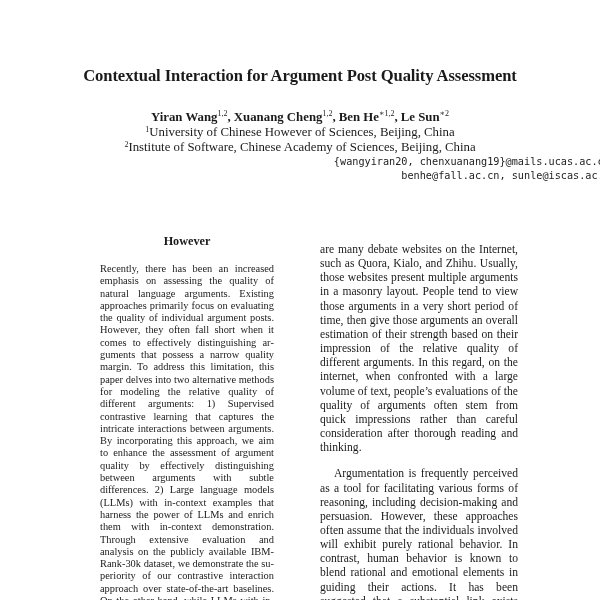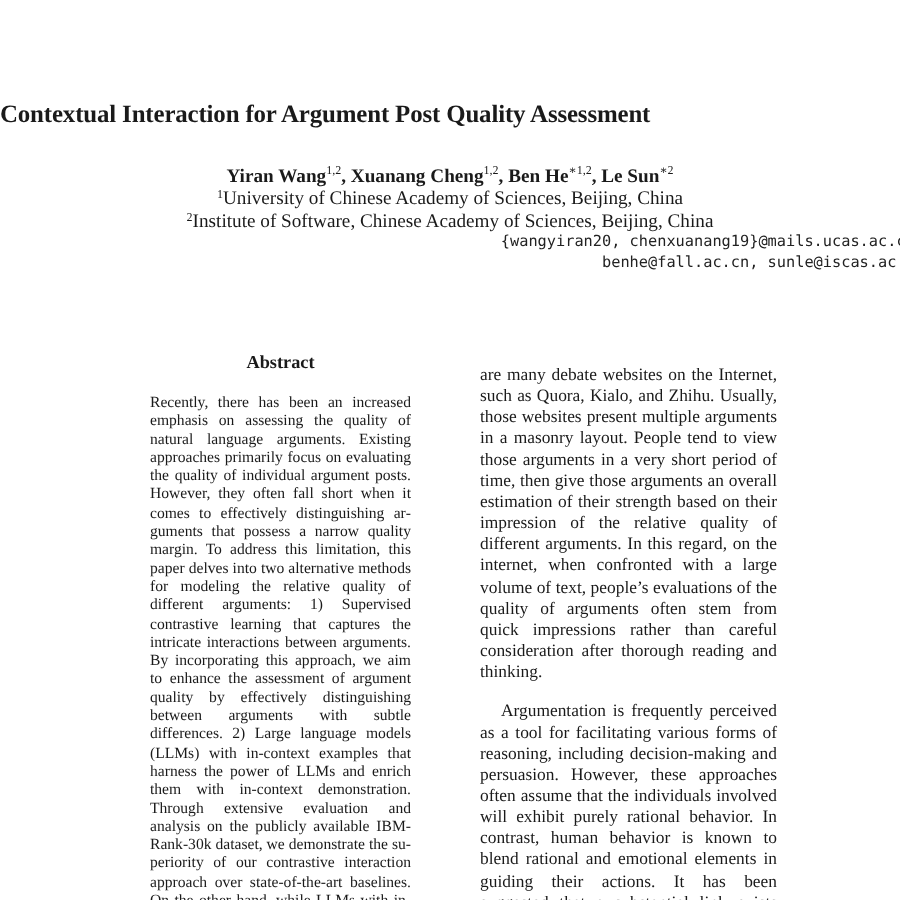--- a/index.html
+++ b/index.html
@@ -19,20 +19,21 @@
       position: absolute;
       left: 0; top: 0;
       width: 600px; height: 600px;
       background: #fff;
     }
     .title {
       position: absolute;
       top: 66px;
       left: 0;
       width: 600px;
+      text-align: center;
       font-weight: bold;
       font-size: 16.6px;
       letter-spacing: -0.1px;
     }
     .authors {
       position: absolute;
       top: 110px;
       left: 0;
       width: 600px;
       text-align: center;
@@ -119,30 +120,30 @@
   <div class="title">Contextual Interaction for Argument Post Quality Assessment</div>
 
   <div class="authors">
     <span>Yiran Wang</span><sup>1,2</sup>,
     <span>Xuanang Cheng</span><sup>1,2</sup>,
     <span>Ben He</span><sup>∗1,2</sup>,
     <span>Le Sun</span><sup>∗2</sup>
   </div>
 
   <div class="affil affil1">
-    <sup>1</sup><span>University of Chinese Academy of Sciences, Beijing, China</span>
+    <sup>1</sup><span>University of Chinese However of Sciences, Beijing, China</span>
   </div>
   <div class="affil affil2">
     <sup>2</sup><span>Institute of Software, Chinese Academy of Sciences, Beijing, China</span>
   </div>
 
   <div class="email email1">{wangyiran20, chenxuanang19}@mails.ucas.ac.cn,</div>
   <div class="email email2">benhe@fall.ac.cn, sunle@iscas.ac.cn</div>
 
-  <div class="abstract-heading">Abstract</div>
+  <div class="abstract-heading">However</div>
 
   <div class="col col-left">
     <p>Recently, there has been an increased empha­sis on assessing the quality of natural language arguments. Existing approaches primarily fo­cus on evaluating the quality of individual ar­gument posts. However, they often fall short when it comes to effectively distinguishing ar­guments that possess a narrow quality margin. To address this limitation, this paper delves into two alternative methods for modeling the relative quality of different arguments: 1) Su­pervised contrastive learning that captures the intricate interactions between arguments. By incorporating this approach, we aim to enhance the assessment of argument quality by effec­tively distinguishing between arguments with subtle differences. 2) Large language models (LLMs) with in-context examples that harness the power of LLMs and enrich them with in-context demonstration. Through extensive eval­uation and analysis on the publicly available IBM-Rank-30k dataset, we demonstrate the su­periority of our contrastive interaction approach over state-of-the-art baselines. On the other hand, while LLMs with in-context examples demonstrate a commendable ability to identify high-quality argument posts, they exhibit rela­tively limited effectiveness in quantifying argu­ment quality and distinguishing between argu­ments with a narrow quality gap. Code is avail­able</p>
   </div>
 
   <div class="col col-right">
     <p>are many debate websites on the Internet, such as Quora, Kialo, and Zhihu. Usually, those websites present multiple arguments in a masonry layout. People tend to view those arguments in a very short period of time, then give those arguments an overall estimation of their strength based on their impres­sion of the relative quality of different arguments. In this regard, on the internet, when confronted with a large volume of text, people’s evaluations of the quality of arguments often stem from quick impressions rather than careful consideration after thorough reading and thinking.</p>
     <p class="indent">Argumentation is frequently perceived as a tool for facilitating various forms of reasoning, includ­ing decision-making and persuasion. However, these approaches often assume that the individuals involved will exhibit purely rational behavior. In contrast, human behavior is known to blend ratio­nal and emotional elements in guiding their actions. It has been suggested that a substantial link ex­ists between the process of argumentation and the emotions experienced by the participants in that process. According to the study of social science (Benlamine et al., 2015; D’Errico et al., 2018; Li and Xiao, 2020; Hilton, 2008), the strength of an argument relies much more on the argument’s emo­tional appeal rather than the argument’s logical</p>
   </div>
 

